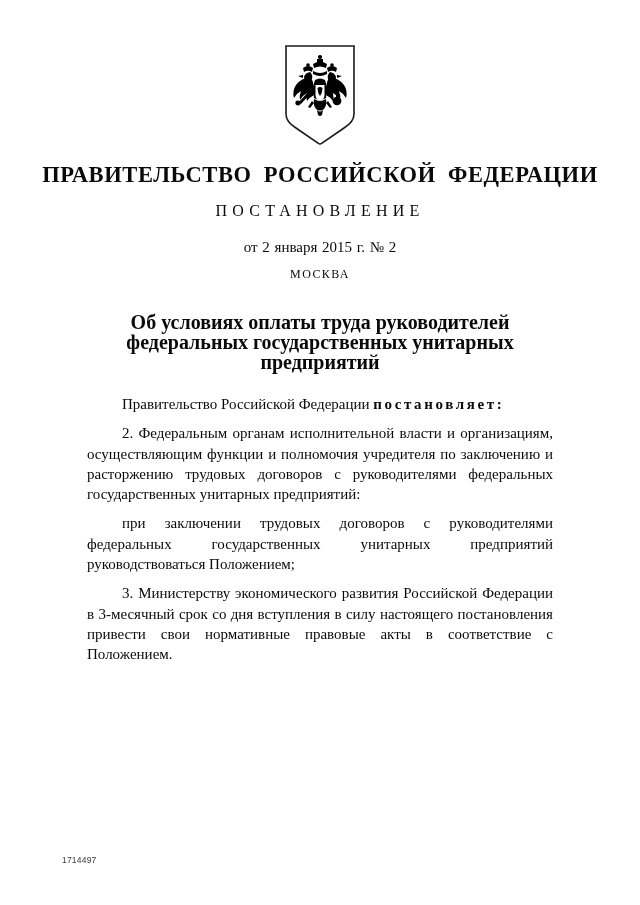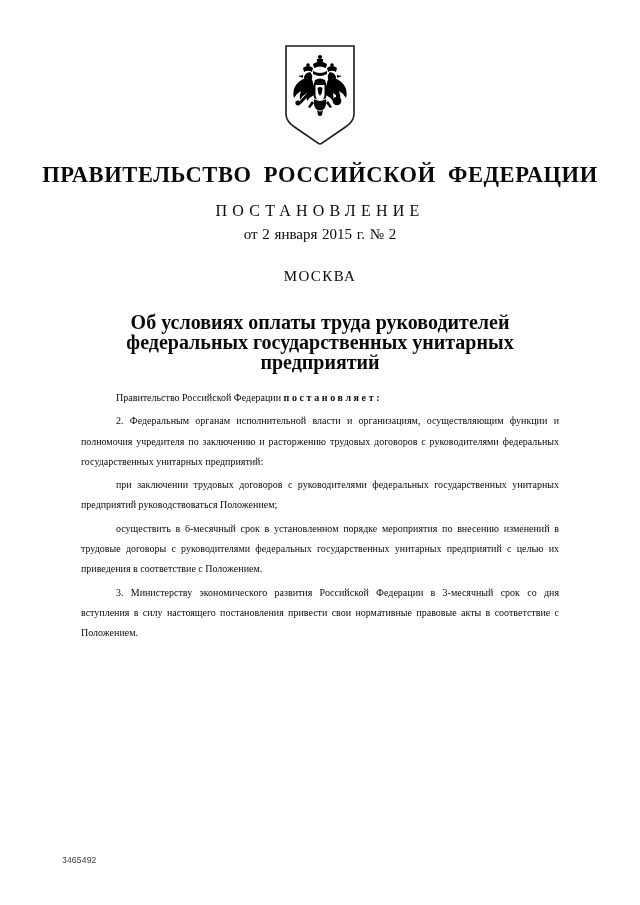--- a/index.html
+++ b/index.html
@@ -57,28 +57,28 @@
     line-height: 1.1;
   }
   .doc-type {
     top: 202px;
     font-size: 16px;
     font-weight: normal;
     letter-spacing: 5.2px;
     line-height: 1.1;
   }
   .date-line {
-    top: 226px;
+    top: 239px;
     font-size: 15px;
     line-height: 1.1;
     word-spacing: 1px;
   }
   .city {
     top: 268px;
-    font-size: 15px;
+    font-size: 12px;
     letter-spacing: 1.4px;
     line-height: 1.1;
   }
 
   
   .subject {
     position: absolute;
     top: 312px;
     left: 100px;
     width: 440px;
@@ -89,22 +89,22 @@
   }
 
   
   .body {
     position: absolute;
     top: 385px;
     left: 78px;
     width: 484px;
   }
   .body p {
-    margin: 3px;
-    font-size: 10px;
+    margin: 9px;
+    font-size: 15px;
     line-height: 20.3px;
     text-align: justify;
     text-indent: 35px;
     hyphens: none;
   }
   .body p.last-free {
     text-align-last: left;
   }
   .spaced-bold {
     font-weight: bold;
@@ -191,22 +191,21 @@
 
   <div class="body">
 
     <p class="last-free"><span>Правительство Российской Федерации </span><span class="spaced-bold">постановляет:</span></p>
 
 
     <p>2. Федеральным органам исполнительной власти и организациям, осуществляющим функции и полномочия учредителя по заключению и расторжению трудовых договоров с руководителями федеральных государственных унитарных предприятий:</p>
 
     <p>при заключении трудовых договоров с руководителями федеральных государственных унитарных предприятий руководствоваться Положением;</p>
 
-    <p>осуществить в 6-месячный срок в установленном порядке мероприятия по внесению изменений в трудовые договоры с руководителями федеральных государственных унитарных предприятий с целью их приведения в соответствие с Положением.</p>
 
     <p>3. Министерству экономического развития Российской Федерации в 3-месячный срок со дня вступления в силу настоящего постановления привести свои нормативные правовые акты в соответствие с Положением.</p>
 
 
   </div>
 
-  <div class="footer-code">3465492</div>
+  <div class="footer-code">1714497</div>
 
 </div>
 
 </body></html>

